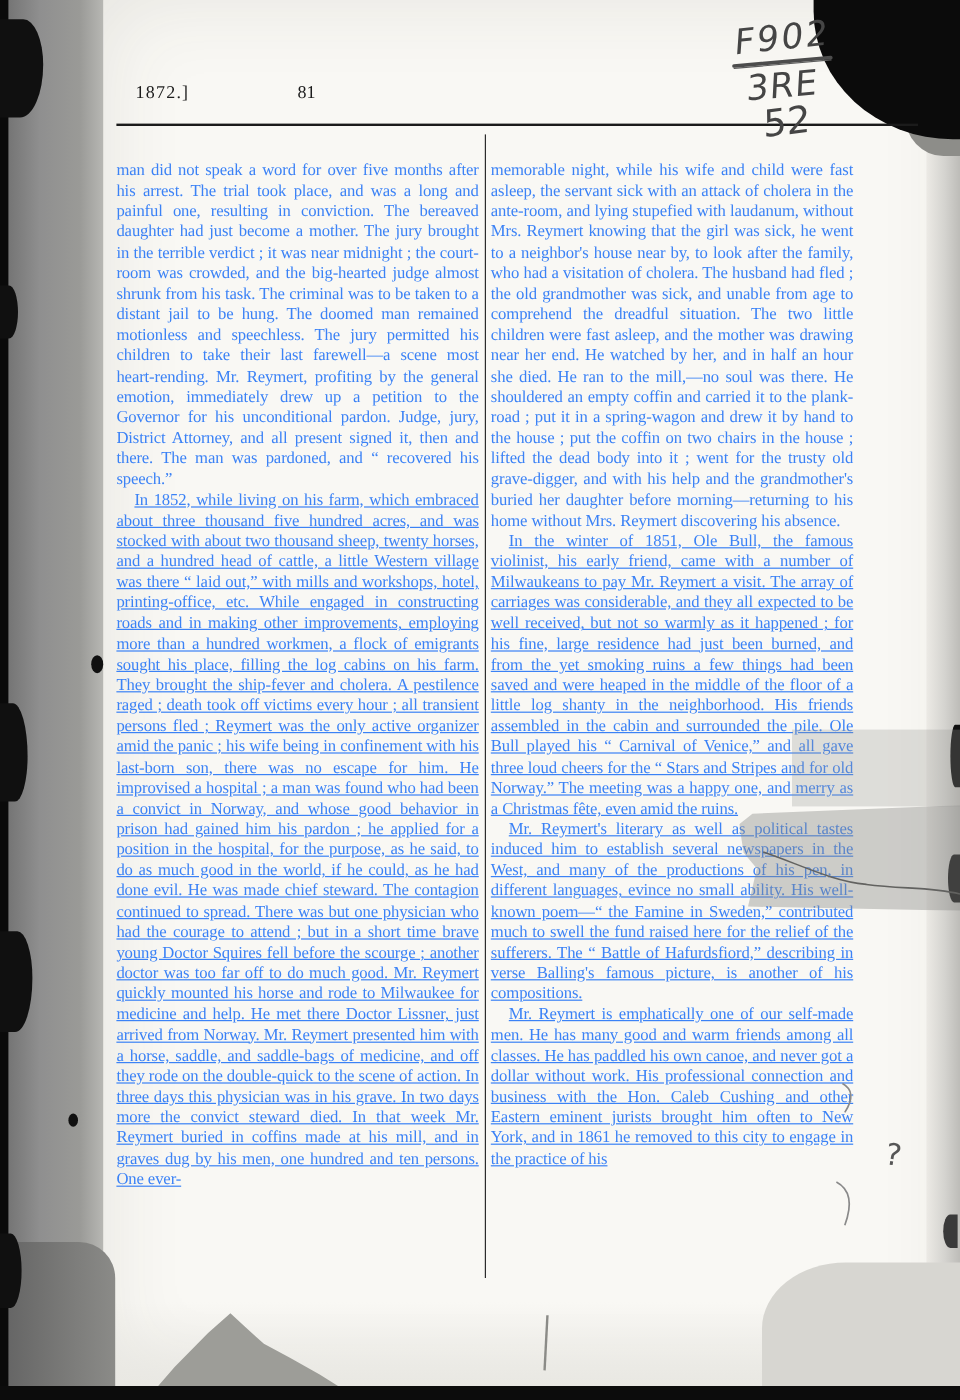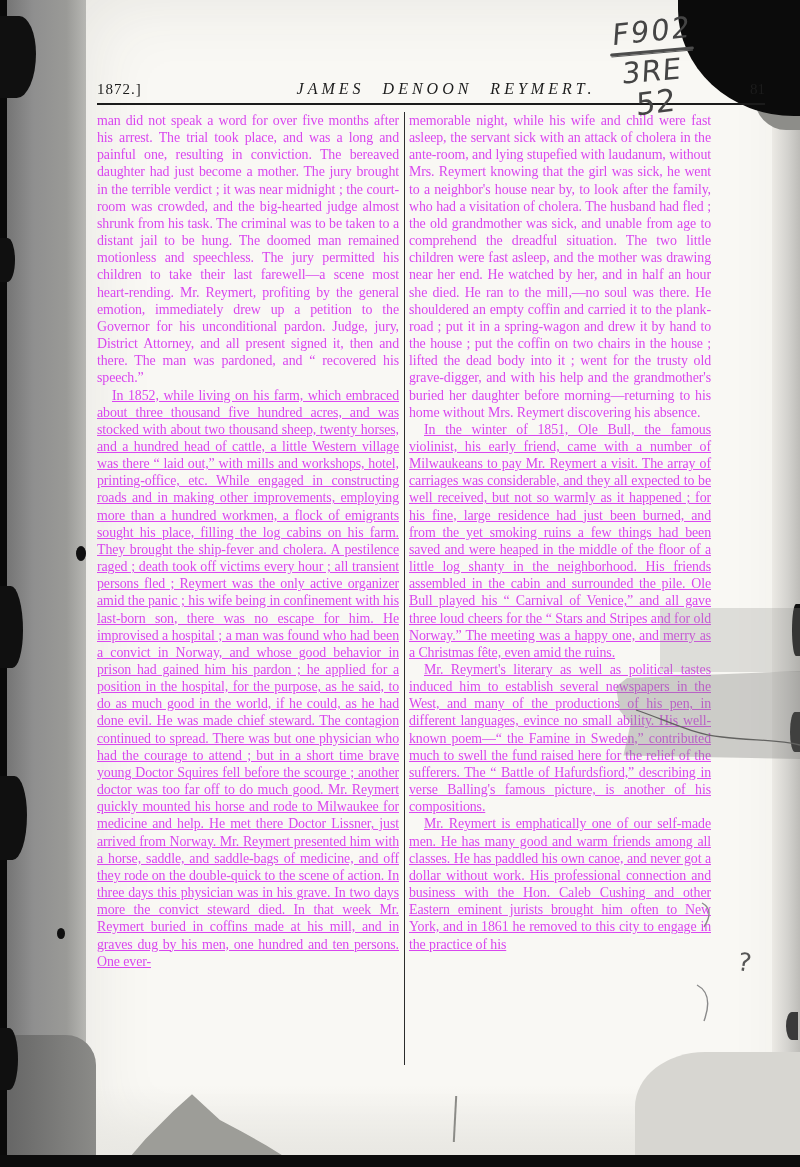--- a/index.html
+++ b/index.html
@@ -72,37 +72,38 @@
     z-index:8;
   }
   .stain-band2{
     position:absolute;left:660px;top:608px;width:140px;height:64px;
     background:rgba(150,150,146,0.28);z-index:8;
   }
   svg.overlay{position:absolute;z-index:9;pointer-events:none;}
   
   .content{position:absolute;left:97px;top:0;width:668px;z-index:7;color:#1c1c1c;}
   .masthead{
-    position:absolute;top:70px;left:0;width:668px;height:28px;
-    display:flex;align-items:flex-end;
+    position:absolute;top:70px;left:16px;width:668px;height:28px;
+    display:flex;align-items:flex-start;
   }
   .masthead .year{font-size:15px;letter-spacing:1px;width:90px;}
   .masthead .title{
     flex:1;text-align:center;font-style:italic;font-size:16px;
     letter-spacing:4px;word-spacing:10px;white-space:nowrap;
   }
   .masthead .pgnum{width:60px;text-align:right;font-size:15px;}
   .rule{position:absolute;top:103px;left:0;width:668px;height:2px;background:#1b1b1b;
     box-shadow:0 -3px 0 -1px rgba(27,27,27,0.35);}
   .columns{position:absolute;top:112px;left:0;width:668px;display:flex;}
   .col{
     width:302px;
     font-size:13.9px;line-height:17.15px;
     text-align:justify;letter-spacing:-0.1px;
-    color:#d946ef;
+    color:#3b82f6;
+    margin-top:22px;
   }
   .col p{margin:0;}
   .col p.indent{text-indent:15px;text-decoration:underline;}
   .divider{width:1px;background:#2c2c2c;height:953px;margin:0 4px 0 5px;flex:none;}
   
   .hw{
     position:absolute;z-index:10;
     font-family:"DejaVu Sans",sans-serif;
     color:#454545;
   }
@@ -149,21 +150,20 @@
   </svg>
   <svg class="overlay" style="left:688px;top:893px;" width="44" height="150" viewBox="0 0 44 150">
     <path d="M14,10 q13,7 2,24" stroke="#8a8a8a" stroke-width="1.4" fill="none"></path>
     <path d="M9,92 q17,9 7,36" stroke="#8a8a8a" stroke-width="1.4" fill="none"></path>
   </svg>
 
   <div class="content">
 
     <div class="masthead">
       <span class="year">1872.]</span>
-      <span class="title">JAMES DENOON REYMERT.</span>
       <span class="pgnum">81</span>
     </div>
     <div class="rule"></div>
 
     <div class="columns">
       <div class="col">
         <p>man did not speak a word for over five months after his arrest.  The trial took place, and was a long and painful one, resulting in conviction. The bereaved daughter had just become a mother.  The jury brought in the terrible verdict ; it was near midnight ;  the court-room was crowded, and the big-hearted judge almost shrunk from his task.  The criminal was to be taken to a distant jail to be hung. The doomed man remained motionless and speechless.  The jury permitted his children to take their last farewell—a scene most heart-rending.  Mr. Reymert, profiting by the general emotion, immediately drew up a petition to the Governor for his unconditional pardon.  Judge, jury, District Attorney, and all present signed it, then and there.  The man was pardoned, and “ recovered his speech.”</p>
         <p class="indent">In 1852, while living on his farm, which embraced about three thousand five hundred acres, and was stocked with about two thousand sheep, twenty horses, and a hundred head of cattle, a little Western village was there “ laid out,” with mills and workshops, hotel, printing-office, etc.  While engaged in constructing roads and in making other improvements, employing more than a hundred workmen, a flock of emigrants sought his place, filling the log cabins on his farm.  They brought the ship-fever and cholera.  A pestilence raged ; death took off victims every hour ; all transient persons fled ; Reymert was the only active organizer amid the panic ; his wife being in confinement with his last-born son, there was no escape for him.  He improvised a hospital ; a man was found who had been a convict in Norway, and whose good behavior in prison had gained him his pardon ;  he applied for a position in the hospital, for the purpose, as he said, to do as much good in the world, if he could, as he had done evil.  He was made chief steward.  The contagion continued to spread. There was but one physician who had the courage to attend ; but in a short time brave young Doctor Squires fell before the scourge ; another doctor was too far off to do much good. Mr. Reymert quickly mounted his horse and rode to Milwaukee for medicine and help.  He met there Doctor Lissner, just arrived from Norway.  Mr. Reymert presented him with a horse, saddle, and saddle-bags of medicine, and off they rode on the double-quick to the scene of action.  In three days this physician was in his grave.  In two days more the convict steward died.  In that week Mr. Reymert buried in coffins made at his mill, and in graves dug by his men, one hundred and ten persons.  One ever-</p>
       </div>
       <div class="divider"></div>

